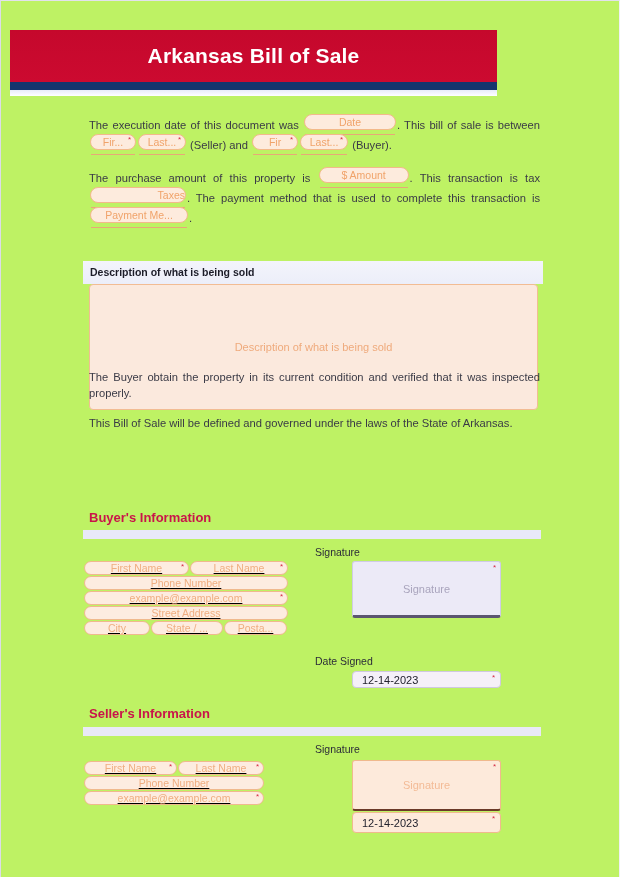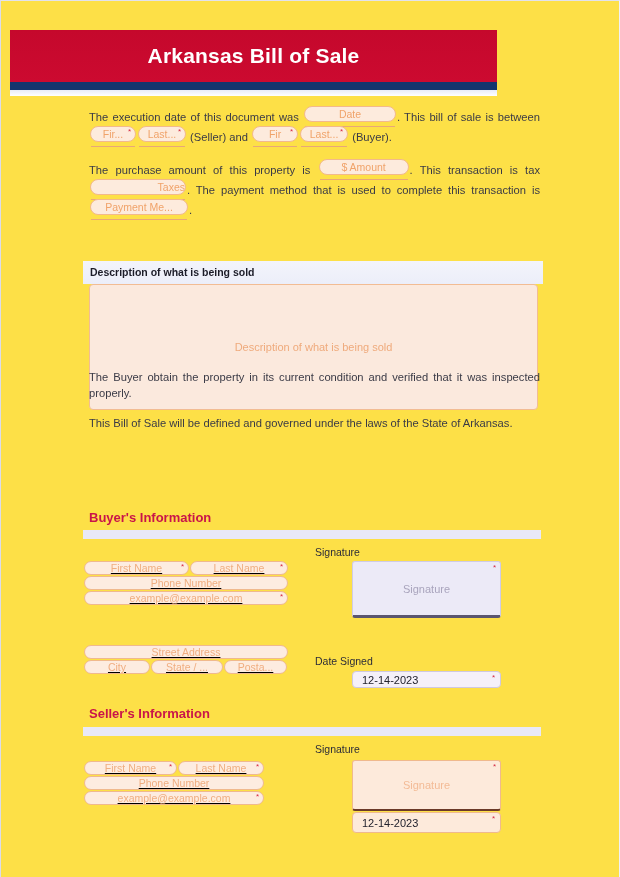--- a/index.html
+++ b/index.html
@@ -13,21 +13,21 @@
     background: #ffffff;
     font-family: "Liberation Sans", sans-serif;
     -webkit-font-smoothing: antialiased;
     overflow: hidden;
   }
 
   .page {
     position: relative;
     width: 620px;
     height: 877px;
-    background: #fde047;
+    background: #bef264;
     box-sizing: border-box;
     border-left: 1px solid #dcdce8;
     border-right: 1px solid #f0f0f5;
     border-top: 1px solid #e2e2ec;
   }
 
   
   .banner-wrap {
     position: absolute;
     left: 9px;
@@ -54,21 +54,21 @@
   }
   .banner-shadow {
     height: 6px;
     background: linear-gradient(180deg, #e8ecf8 0%, #ffffff 100%);
   }
 
   
   .content {
     position: absolute;
     left: 88px;
-    top: 104px;
+    top: 112px;
     width: 451px;
   }
   .para {
     font-size: 11.2px;
     line-height: 16px;
     color: #3a3a46;
     text-align: justify;
     margin: 0 0 13px 0;
   }
   .para.last-tight { margin-bottom: 0; }
@@ -324,21 +324,21 @@
       <div class="fld" style="width:105px;"><span>First Name</span><span class="req">*</span></div>
       <div class="fld" style="width:98px;"><span>Last Name</span><span class="req">*</span></div>
     </div>
     <div class="frow">
       <div class="fld" style="width:204px;"><span>Phone Number</span></div>
     </div>
     <div class="frow">
       <div class="fld" style="width:204px;"><span>example@example.com</span><span class="req">*</span></div>
     </div>
     <div class="frow">
-      <div class="fld" style="width:204px;margin-top:39px;"><span>Street Address</span></div>
+      <div class="fld" style="width:204px;"><span>Street Address</span></div>
     </div>
     <div class="frow">
       <div class="fld" style="width:66px;text-align:center;"><span>City</span></div>
       <div class="fld" style="width:72px;"><span>State / ...</span></div>
       <div class="fld" style="width:63px;"><span>Posta...</span></div>
     </div>
   </div>
 
   <div class="sig-box sig-buyer" style="left:351px; top:560px; width:149px; height:57px;">
     <span>Signature</span>

